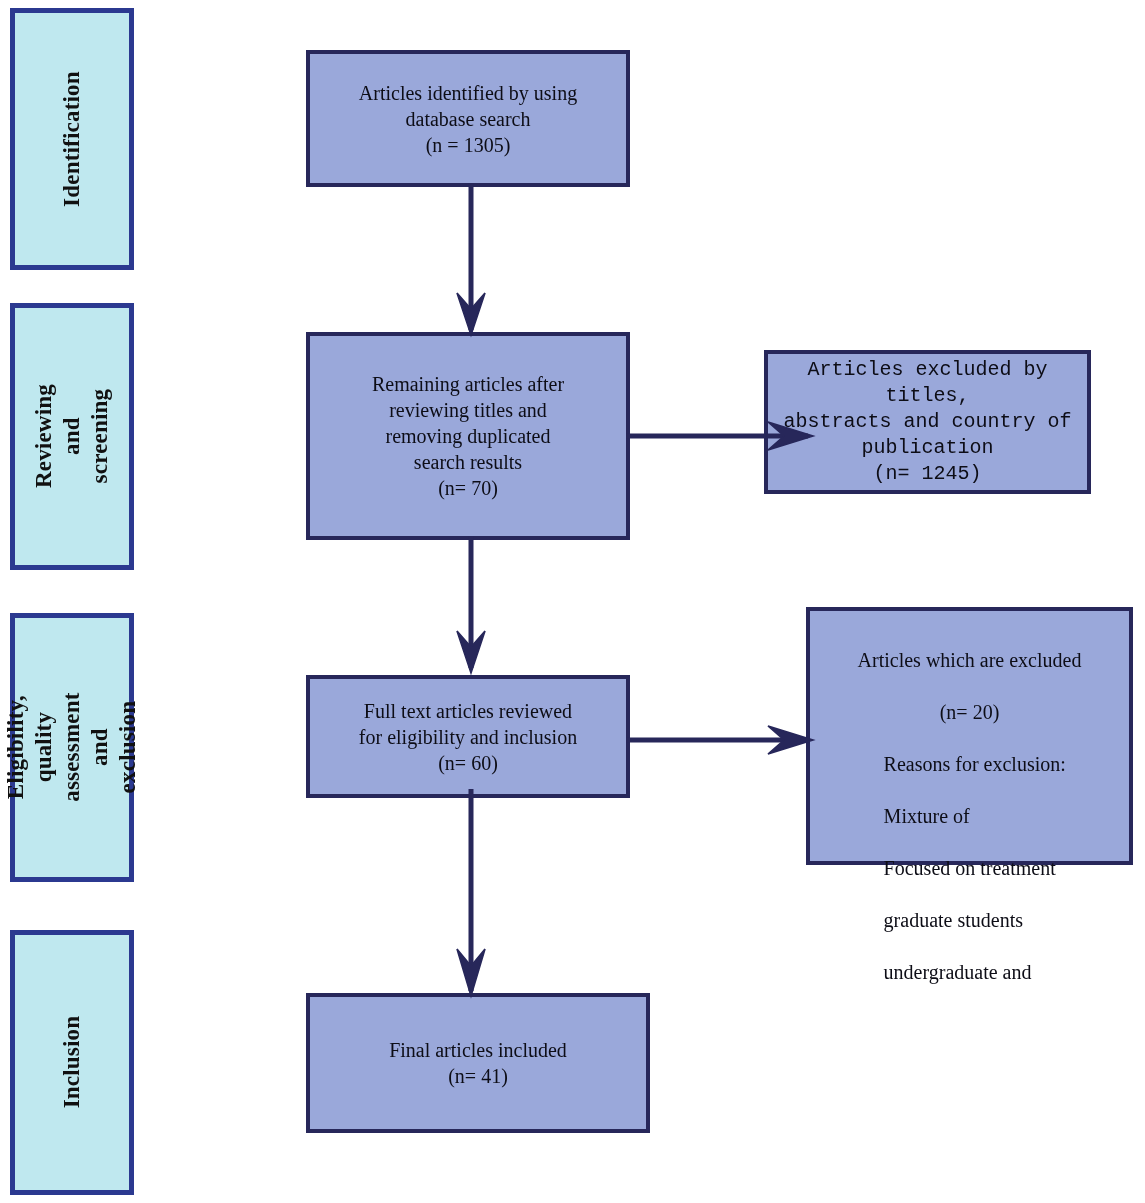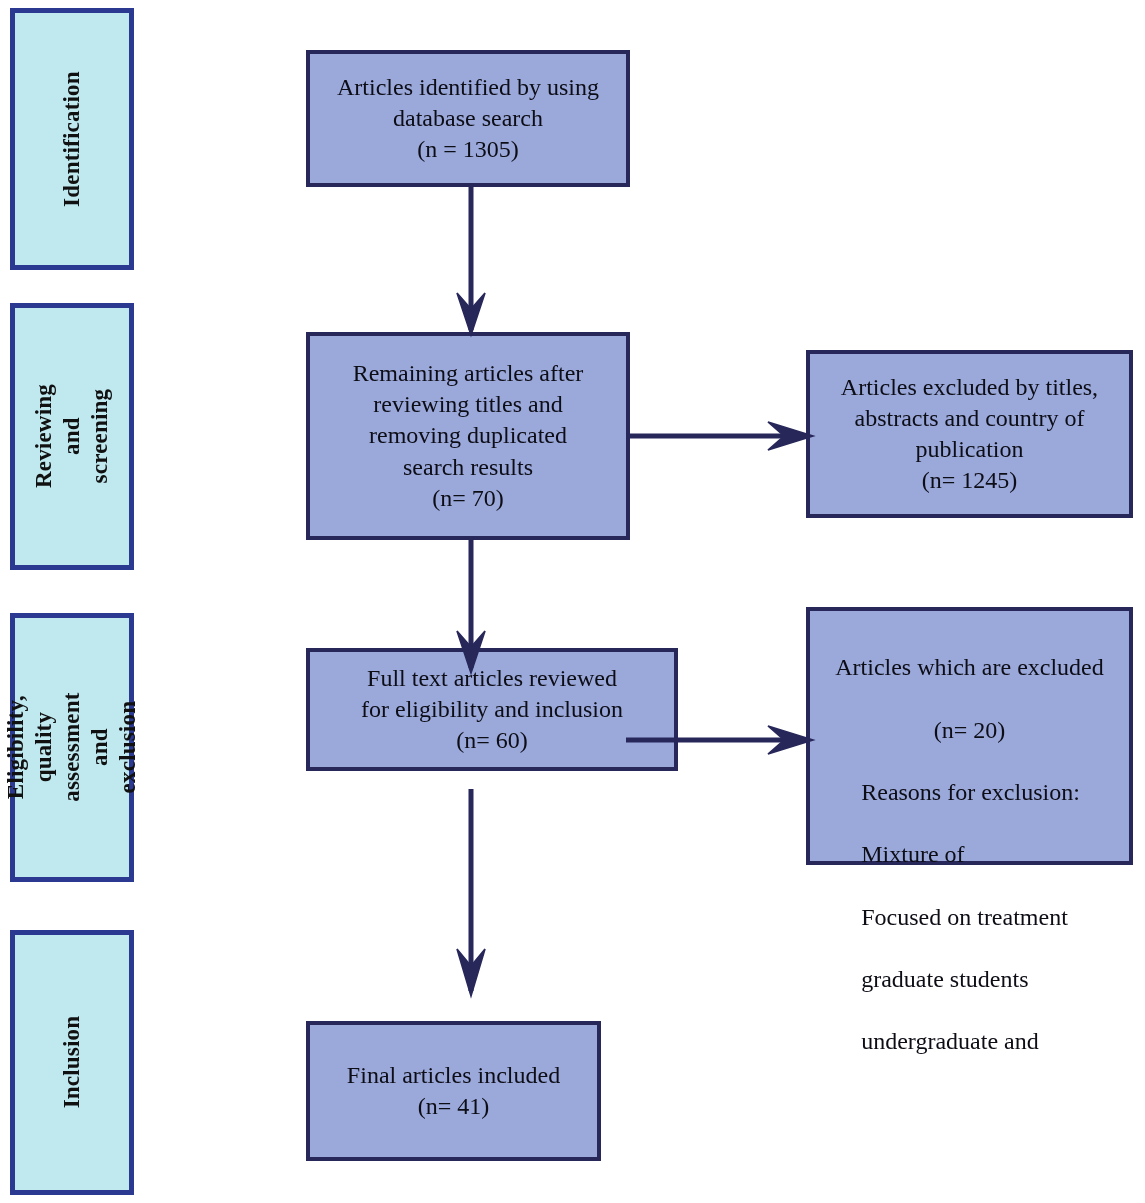--- a/index.html
+++ b/index.html
@@ -47,21 +47,21 @@
     background: #9aa8da;
     border: 4px solid #27275a;
     display: flex;
     align-items: center;
     justify-content: center;
     padding: 6px 10px;
   }
   .proc-text {
     white-space: pre-line;
     text-align: center;
-    font-size: 24px;
+    font-size: 20px;
     line-height: 1.30;
     color: #0d0d16;
   }
   .proc-text.left-mixed {
     text-align: center;
   }
   .proc-box.align-start {
     align-items: flex-start;
     padding-top: 10px;
   }
@@ -113,32 +113,32 @@
   </div>
 
   <div class="proc-box" style="left:306px; top:332px; width:324px; height:208px;">
     <div class="proc-text">Remaining articles after
 reviewing titles and
 removing duplicated
 search results
 (n= 70)</div>
   </div>
 
-  <div class="proc-box" style="left:306px; top:648px; width:372px; height:123px;">
+  <div class="proc-box" style="left:306px; top:675px; width:324px; height:123px;">
     <div class="proc-text">Full text articles reviewed
 for eligibility and inclusion
 (n= 60)</div>
   </div>
 
-  <div class="proc-box" style="left:306px; top:993px; width:295px; height:140px;margin-top:28px;">
+  <div class="proc-box" style="left:306px; top:993px; width:344px; height:140px;">
     <div class="proc-text">Final articles included
 (n= 41)</div>
   </div>
 
-  <div class="proc-box" style="left:806px; top:350px; width:327px; height:168px;">
+  <div class="proc-box" style="left:764px; top:350px; width:327px; height:144px;font-family:Liberation Mono, monospace;">
     <div class="proc-text">Articles excluded by titles,
 abstracts and country of
 publication
 (n= 1245)</div>
   </div>
 
   <div class="proc-box align-start" style="left:806px; top:607px; width:327px; height:258px;">
     <div class="proc-text left-mixed">
       <span class="ln-center">Articles which are excluded</span>
       <span class="ln-center">(n= 20)</span>

